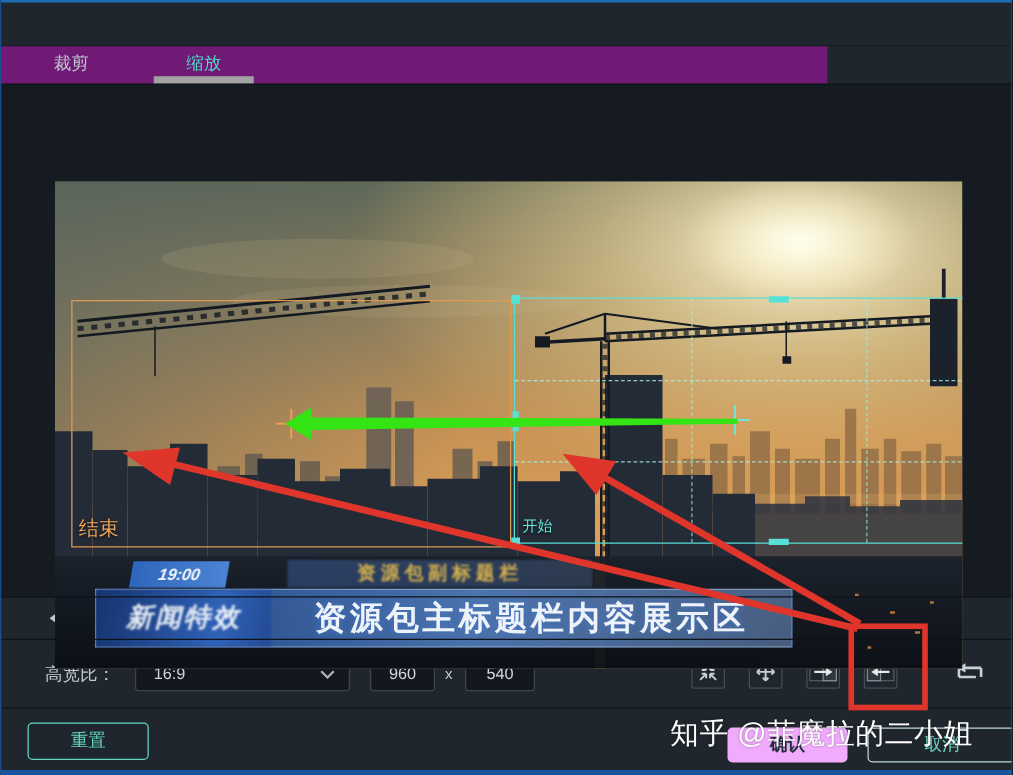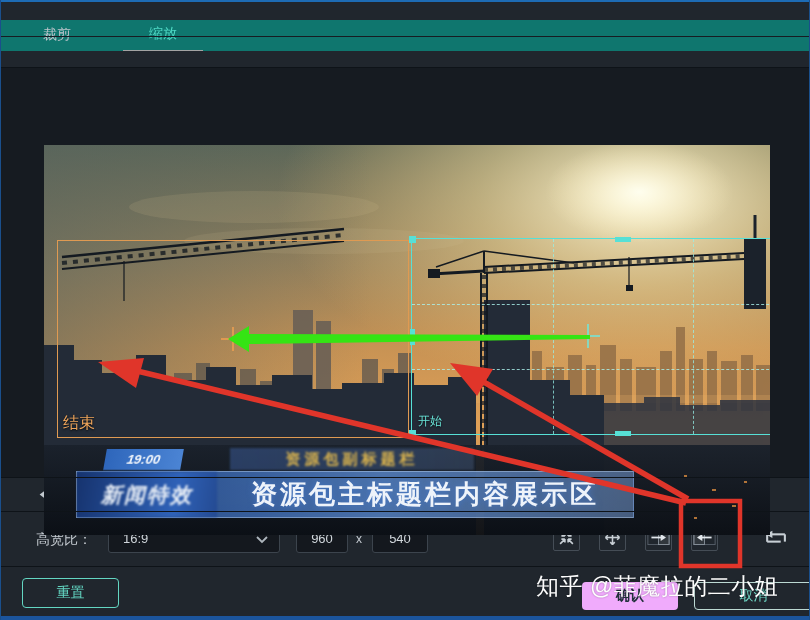--- a/index.html
+++ b/index.html
@@ -19,25 +19,25 @@
 
   
   .titlebar{position:absolute;left:0;top:2px;width:810px;height:34px;}
   .title{position:absolute;left:14px;top:0;line-height:34px;font-size:13px;color:#d6dce1;}
   .win-btn{position:absolute;top:0;width:28px;height:34px;text-align:center;line-height:32px;
     font-size:15px;color:#c6cdd3;cursor:default;}
   .win-btn.min{left:748px;font-size:17px;}
   .win-btn.close{left:780px;}
 
   
-  .tabbar{position:absolute;left:0;top:20px;width:810px;height:31px;background:#0f766e;}
+  .tabbar{position:absolute;left:0;top:36px;width:662px;height:31px;background:#701a75;}
   .tab{position:absolute;top:0;height:31px;line-height:29px;text-align:center;font-size:14px;
     color:#bfc6cd;cursor:default;}
   .tab.t1{left:17px;width:80px;}
-  .tab.t2{left:123px;width:80px;color:#4ed8c4;border-bottom:1px solid #a3a3a3;font-family:Liberation Mono, monospace;}
+  .tab.t2{left:123px;width:80px;color:#4ed8c4;border-bottom:6px solid #a3a3a3;}
 
   
   .preview-area{position:absolute;left:0;top:67px;width:810px;height:410px;background:#161b21;}
   .video{position:absolute;left:44px;top:78px;width:726px;height:390px;overflow:hidden;background:#3a3a35;}
   .video svg.scene{position:absolute;left:0;top:0;z-index:1;}
   .video .vo{position:absolute;z-index:4;left:0;top:0;pointer-events:none;}
 
   
   .cap-time{position:absolute;left:61px;top:304px;width:77px;height:21px;z-index:2;
     background:linear-gradient(90deg,#2e66bb,#4b84d4);transform:skewX(-10deg);

